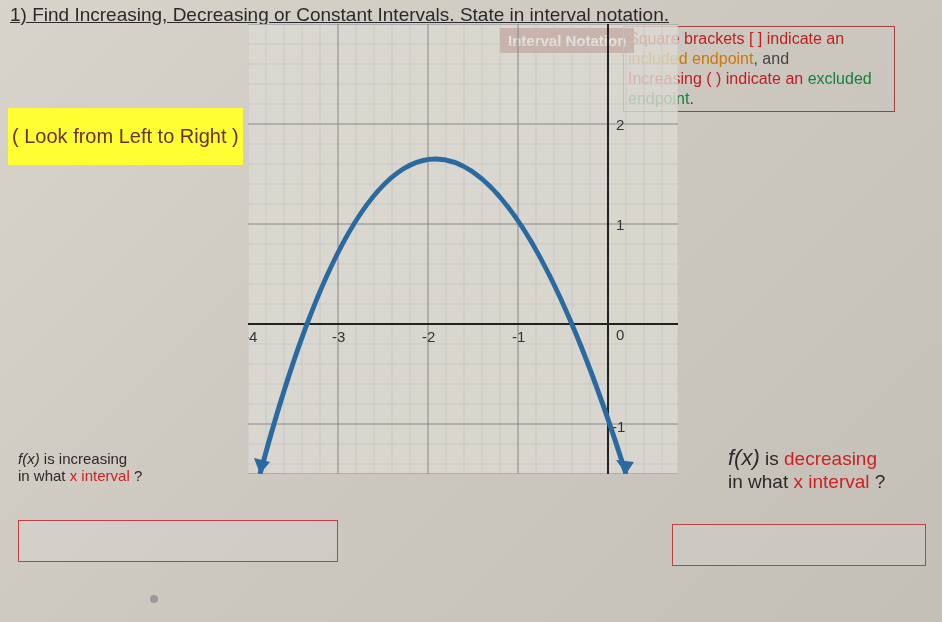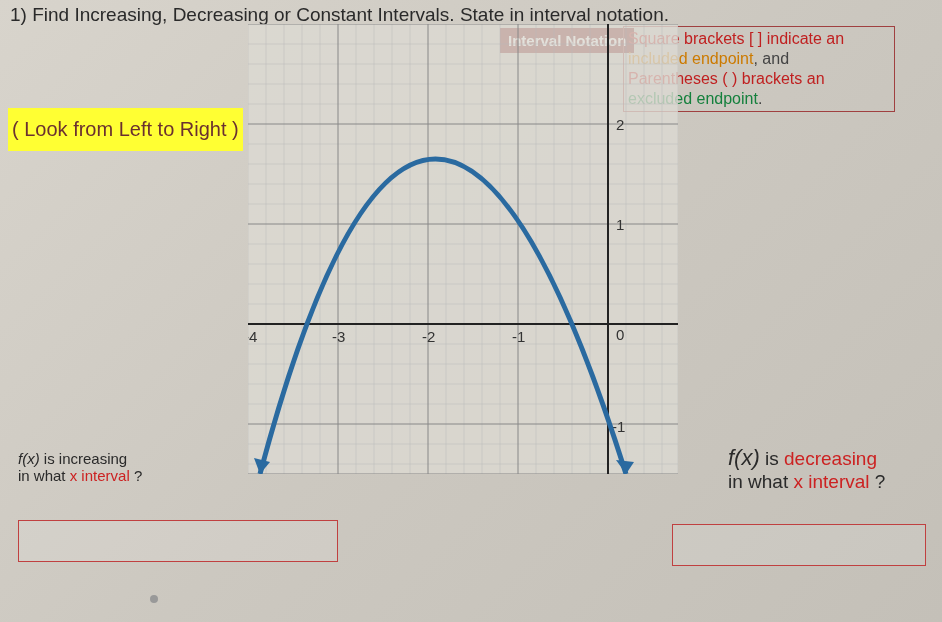--- a/index.html
+++ b/index.html
@@ -10,29 +10,30 @@
       font-family: "Comic Sans MS", cursive, sans-serif;
       position: relative;
       overflow: hidden;
     }
     .question-title {
       position: absolute;
       top: 4px;
       left: 10px;
       font-size: 19px;
       color: #2a2a2a;
+      text-decoration: underline;
     }
     .look-hint {
       position: absolute;
       top: 108px;
       left: 8px;
       font-size: 20px;
       color: #6a3030;
       background: #ffff33;
-      padding: 10px 4px;
+      padding: 17px 4px;
     }
     .interval-badge {
       position: absolute;
       top: 28px;
       left: 500px;
       background: #7f1d1d;
       color: #fff;
       font-family: Arial, sans-serif;
       font-weight: bold;
       font-size: 15px;
@@ -113,21 +114,21 @@
 <body>
 
 <div class="question-title">1) Find Increasing, Decreasing or Constant Intervals.  State in interval notation.</div>
 
 <div class="look-hint">( Look from Left to Right )</div>
 
 <div class="interval-badge">Interval Notation</div>
 
 <div class="interval-box">
   <span class="red-text">Square brackets [ ] indicate an </span><span class="orange-text">included endpoint</span><span>, and</span><br>
-  <span class="red-text">Parentheses ( ) brackets an </span><span class="blue-text">excluded endpoint</span><span>.</span>
+  <span class="red-text">Increasing ( ) indicate an </span><span class="blue-text">excluded endpoint</span><span>.</span>
 </div>
 
 <div class="graph">
   <svg width="430" height="450" viewBox="0 0 430 450">
 
     <g stroke="#bbb" stroke-width="0.5">
       <line x1="0" y1="0" x2="0" y2="450"></line>
         <line x1="18" y1="0" x2="18" y2="450"></line>
         <line x1="36" y1="0" x2="36" y2="450"></line>
         <line x1="54" y1="0" x2="54" y2="450"></line>

